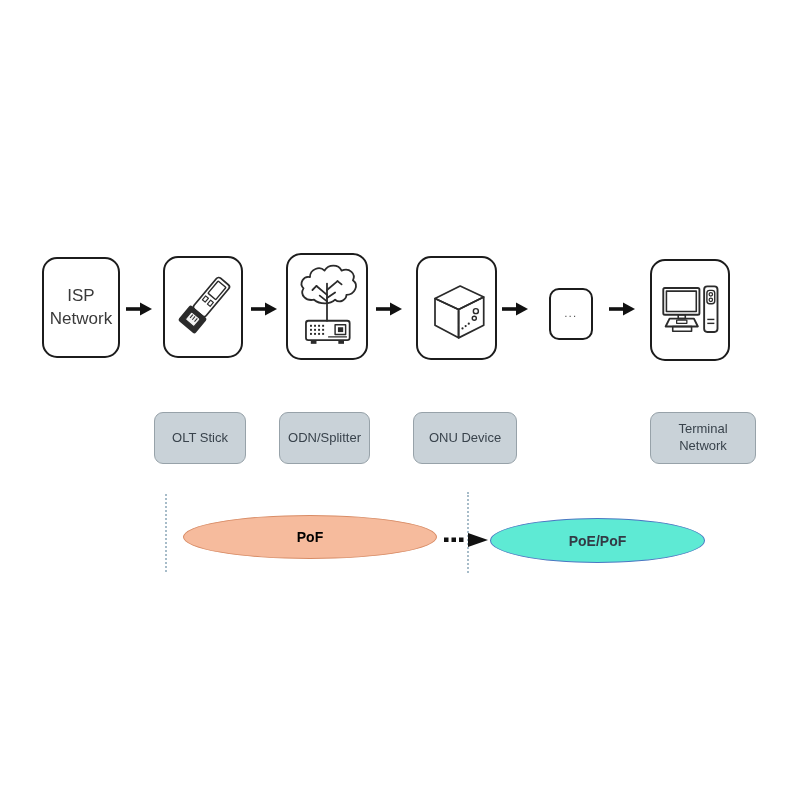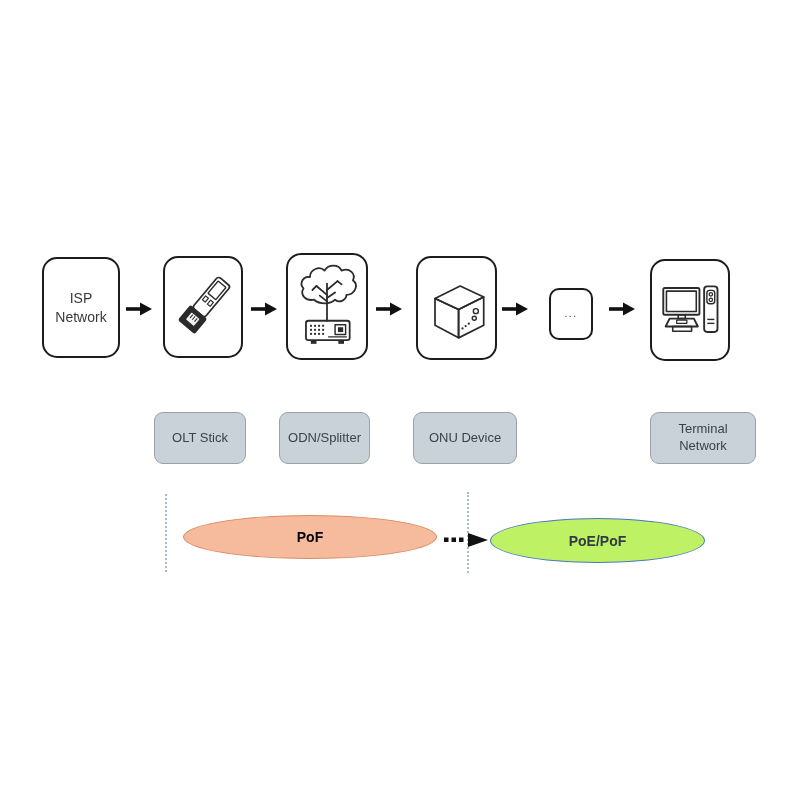--- a/index.html
+++ b/index.html
@@ -11,21 +11,21 @@
   .node{
     position:absolute;background:#ffffff;border:2.5px solid #1c1c1c;border-radius:15px;
     display:flex;align-items:center;justify-content:center;box-sizing:border-box;
   }
   .n1{left:42px;top:257px;width:78px;height:101px;}
   .n2{left:163px;top:256px;width:80px;height:102px;}
   .n3{left:286px;top:253px;width:82px;height:107px;}
   .n4{left:416px;top:256px;width:81px;height:104px;}
   .n5{left:549px;top:288px;width:44px;height:52px;border-radius:10px;border-width:2px;}
   .n6{left:650px;top:259px;width:80px;height:102px;}
-  .isp-text{font-size:14px;color:#3a3a3a;text-align:center;line-height:1.3;}
+  .isp-text{font-size:17px;color:#3a3a3a;text-align:center;line-height:1.3;}
   .ellipsis-text{font-size:10px;color:#3a3a3a;letter-spacing:1.5px;margin-top:-2px;}
   .node svg{overflow:visible;display:block;}
   
   .arrow{position:absolute;width:28px;height:18px;}
   .a1{left:125px;top:300px;}
   .a2{left:250px;top:300px;}
   .a3{left:375px;top:300px;}
   .a4{left:501px;top:300px;}
   .a5{left:608px;top:300px;}
   
@@ -42,21 +42,21 @@
   
   .guide{position:absolute;width:0;border-left:2px dotted #A7BCC9;}
   .g1{left:165px;top:494px;height:78px;}
   .g2{left:467px;top:492px;height:81px;}
   
   .zone{
     position:absolute;border-radius:50%;display:flex;align-items:center;justify-content:center;
     font-weight:bold;font-size:14px;box-sizing:border-box;
   }
   .pof{left:183px;top:515px;width:254px;height:44px;background:#F6BB9D;border:1.5px solid #D88C66;color:#000000;}
-  .poe{left:490px;top:518px;width:215px;height:45px;background:#bef264;border:1.5px solid #4A77C2;color:#333a45;}
+  .poe{left:490px;top:518px;width:215px;height:45px;background:#5eead4;border:1.5px solid #4A77C2;color:#333a45;}
   .dotted-arrow{position:absolute;left:444px;top:532px;}
 </style>
 </head>
 <body>
 
 <div id="canvas">
 
   <div class="node n1">
     <div class="isp-text">
       <div>ISP</div>

